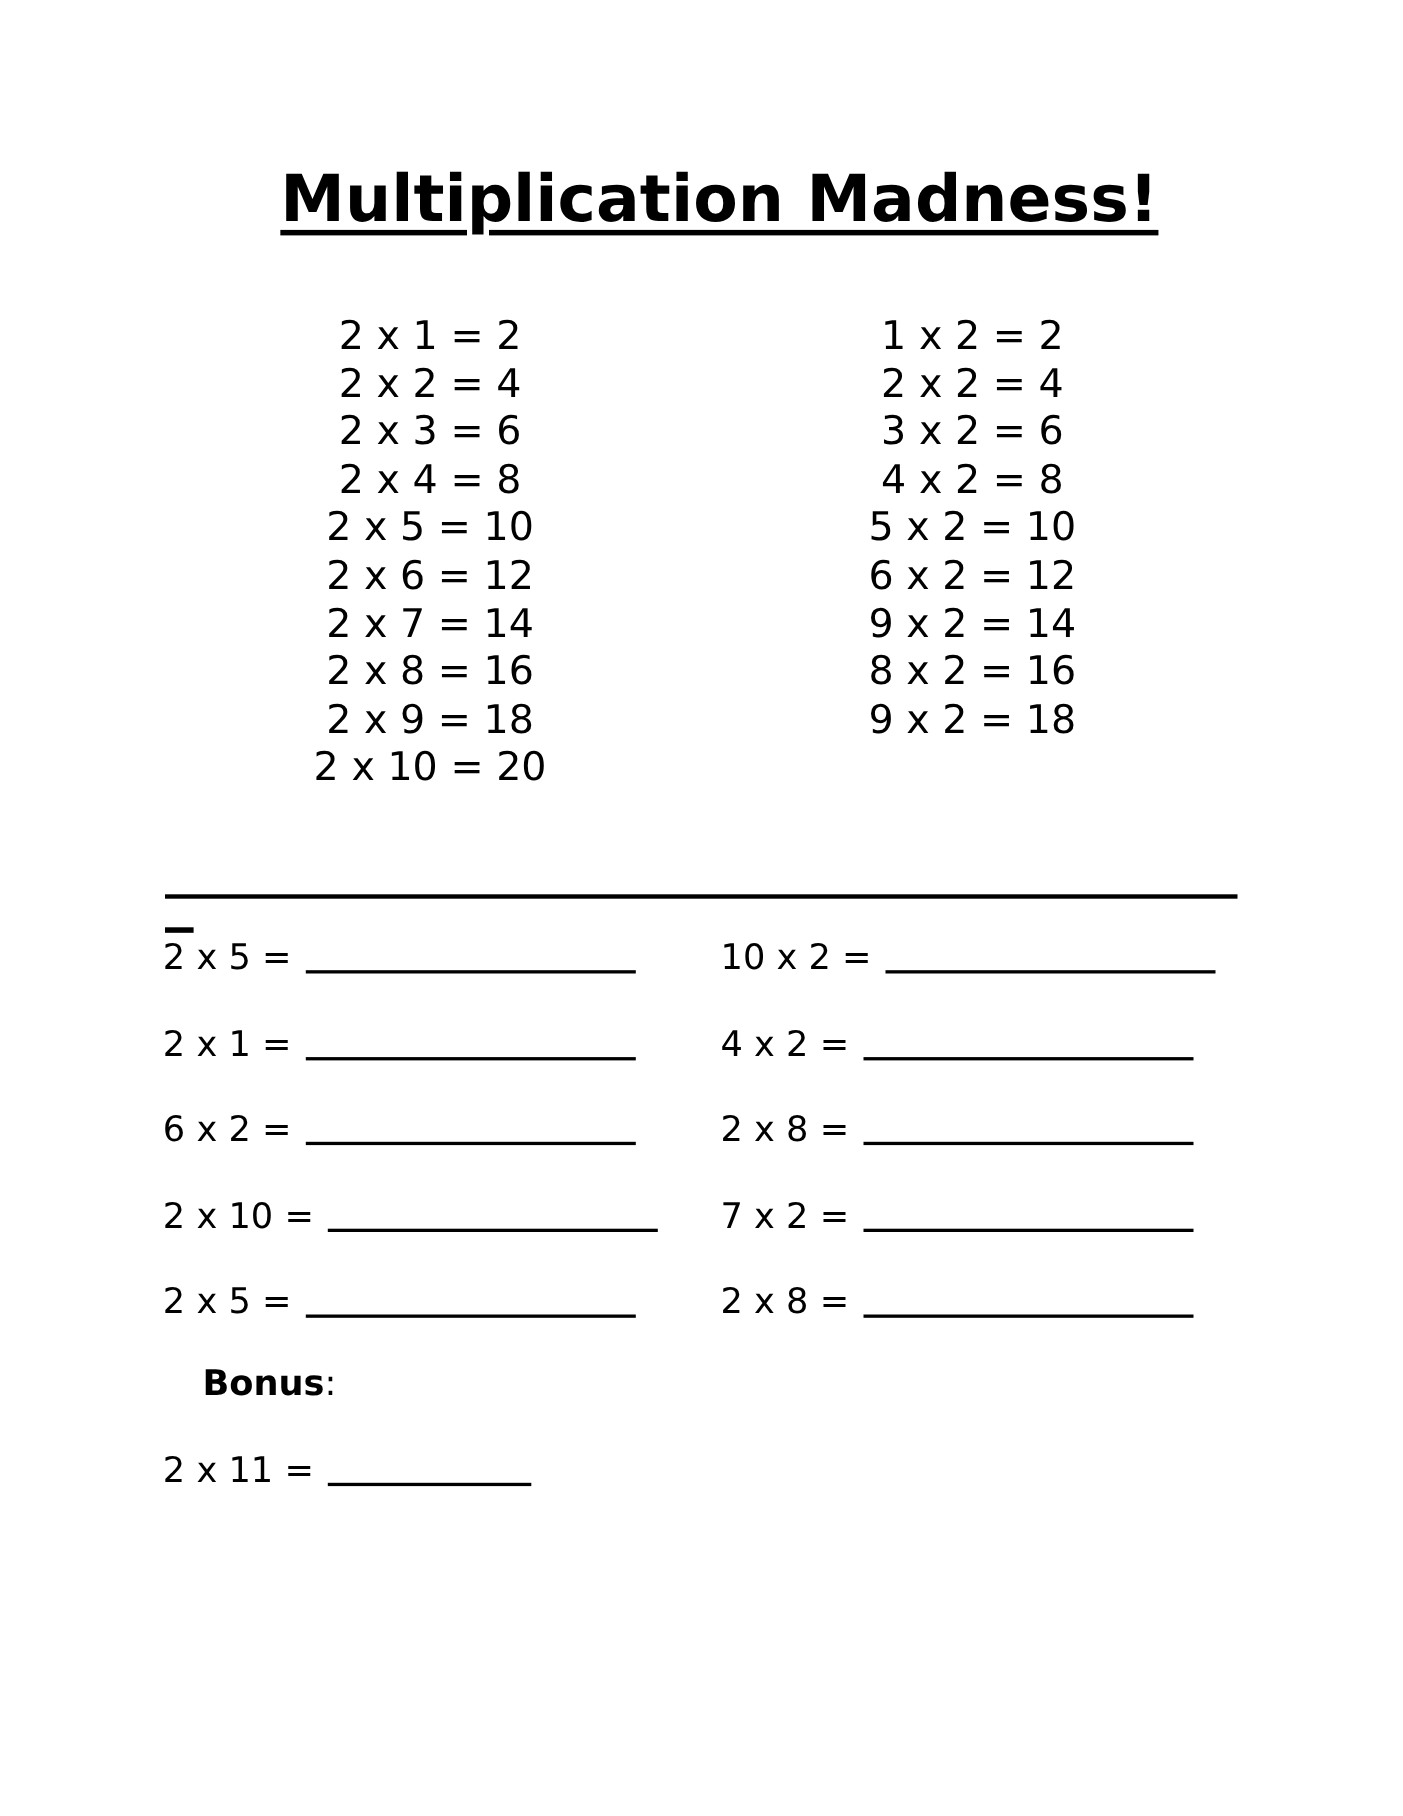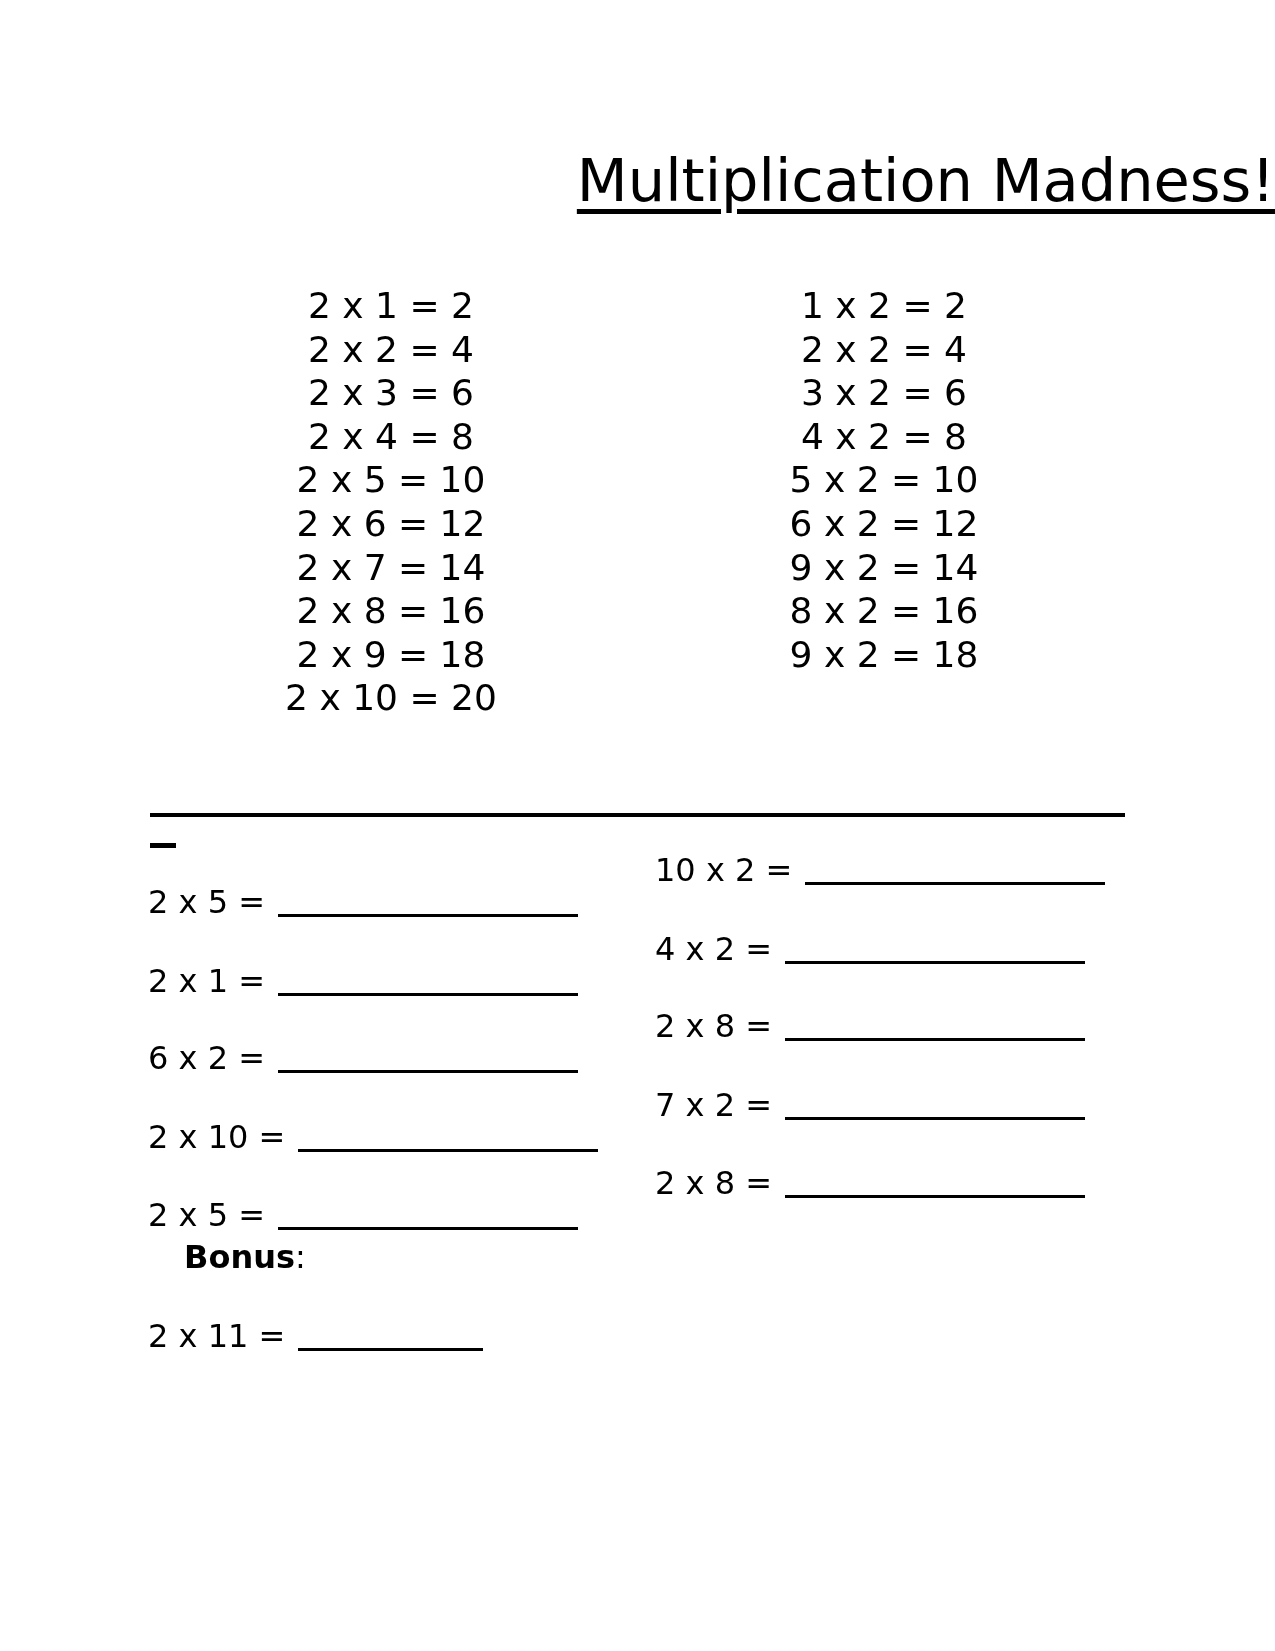--- a/index.html
+++ b/index.html
@@ -16,24 +16,24 @@
     font-family: "DejaVu Sans", "Liberation Sans", sans-serif;
     overflow: hidden;
     margin: 0 auto;
   }
   
   .title {
     position: absolute;
     top: 146px;
     left: 0;
     right: 0;
-    text-align: right;
+    text-align: center;
     font-size: 59px;
     line-height: 70px;
-    font-weight: normal;
+    font-weight: bold;
     margin: 0;
     padding-left: 33px;
   }
   .title .title-text {
     text-decoration: underline;
     text-decoration-thickness: 5px;
     text-underline-offset: 8px;
   }
   
   .facts {
@@ -72,21 +72,21 @@
   
   .prow {
     position: absolute;
     left: 0;
     width: 100%;
     height: 40px;
     font-size: 32px;
     line-height: 40px;
   }
   .pcell { position: absolute; white-space: nowrap; }
-  .pcell.left  { left: 148px; margin-top: 32px; }
+  .pcell.left  { left: 148px; }
   .pcell.right { left: 655px; text-align: center; }
   .blank {
     display: inline-block;
     width: 300px;
     height: 30px;
     border-bottom: 3px solid #000000;
     margin-left: 13px;
     position: relative;
     top: 4px;
   }

